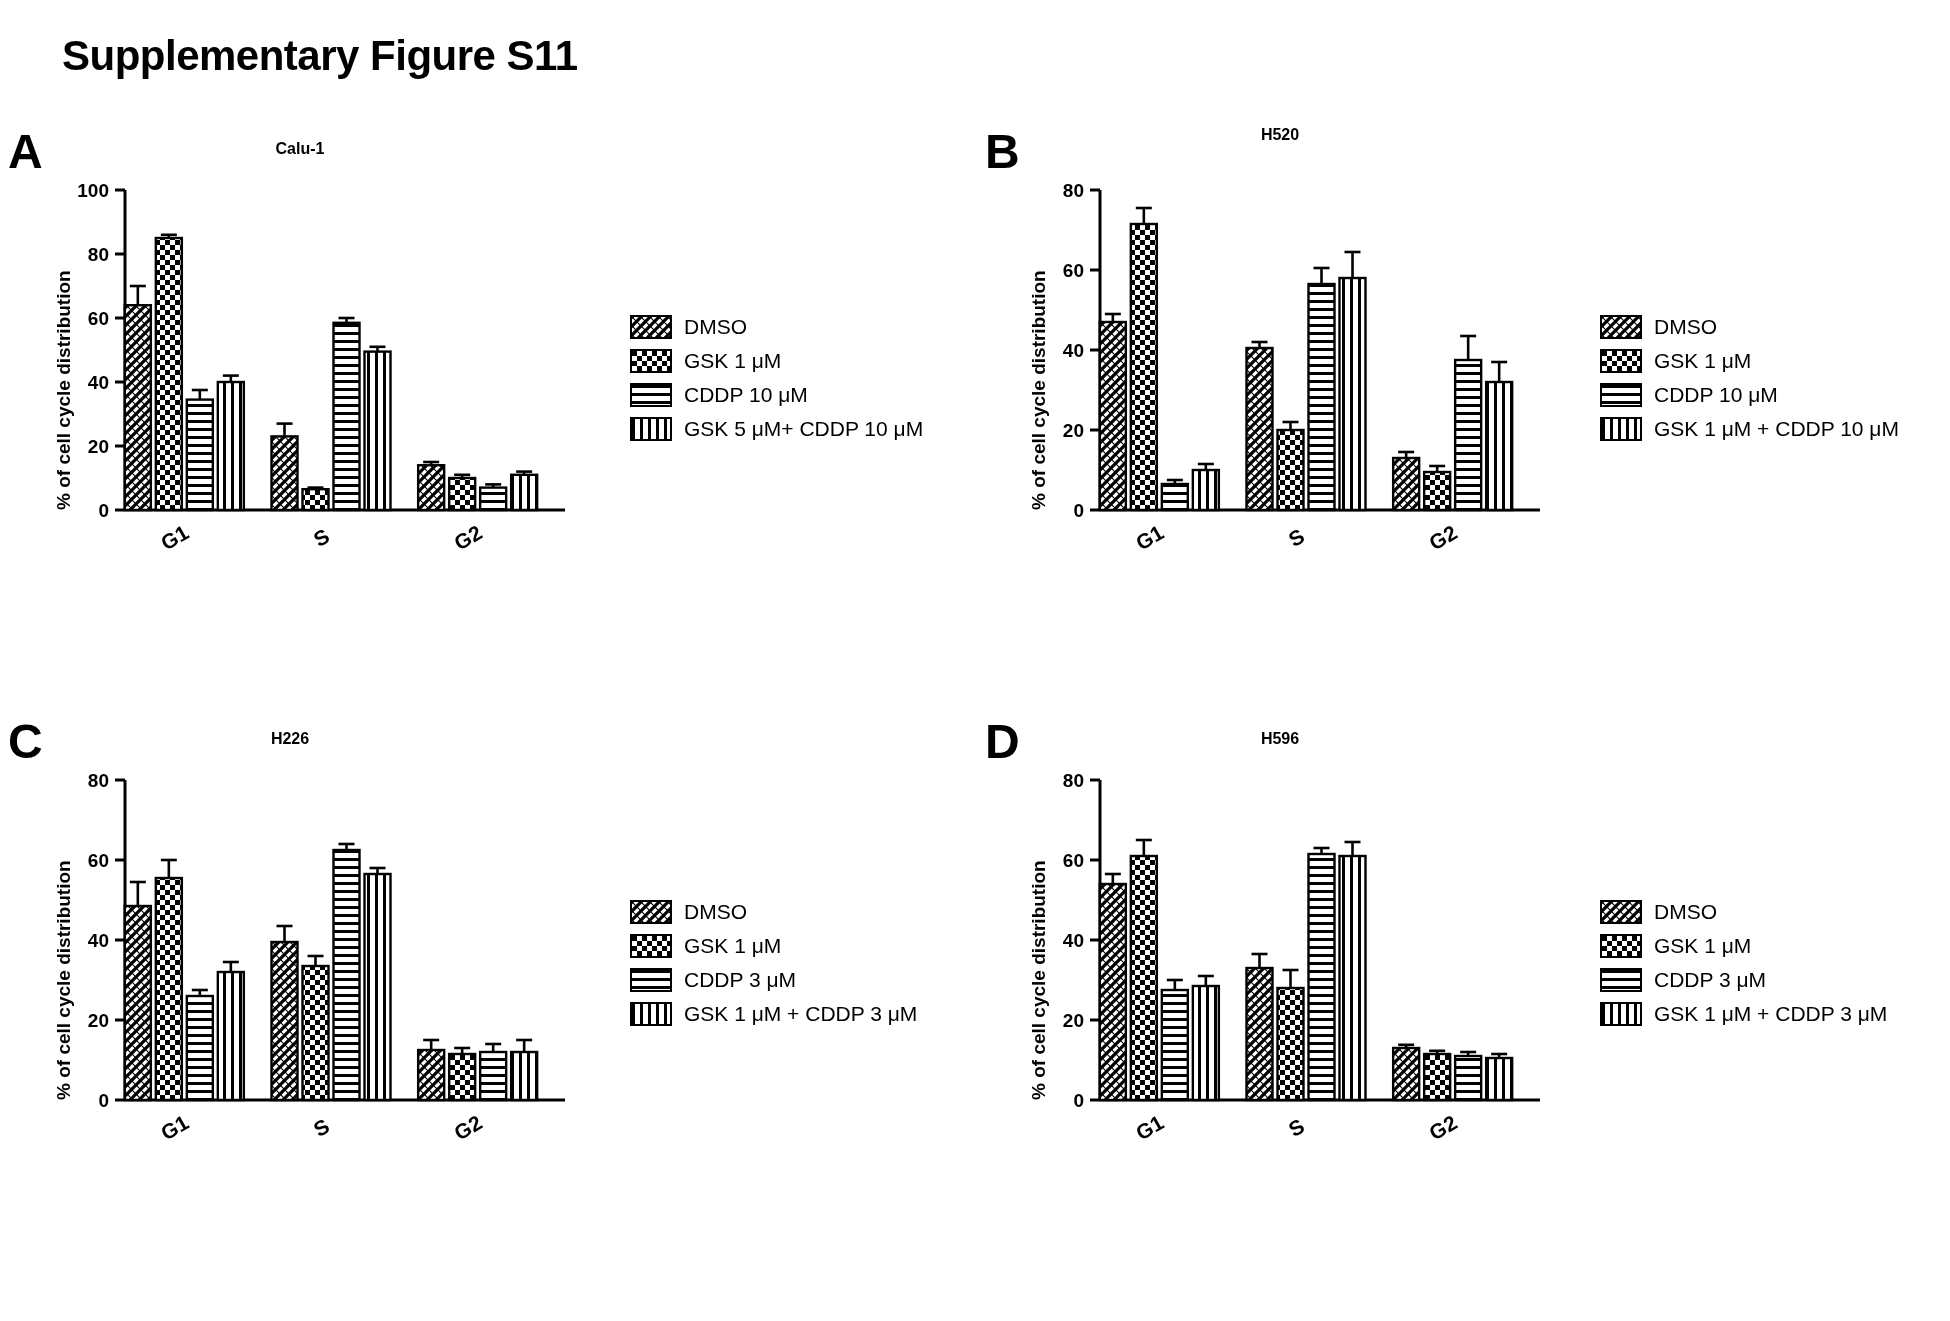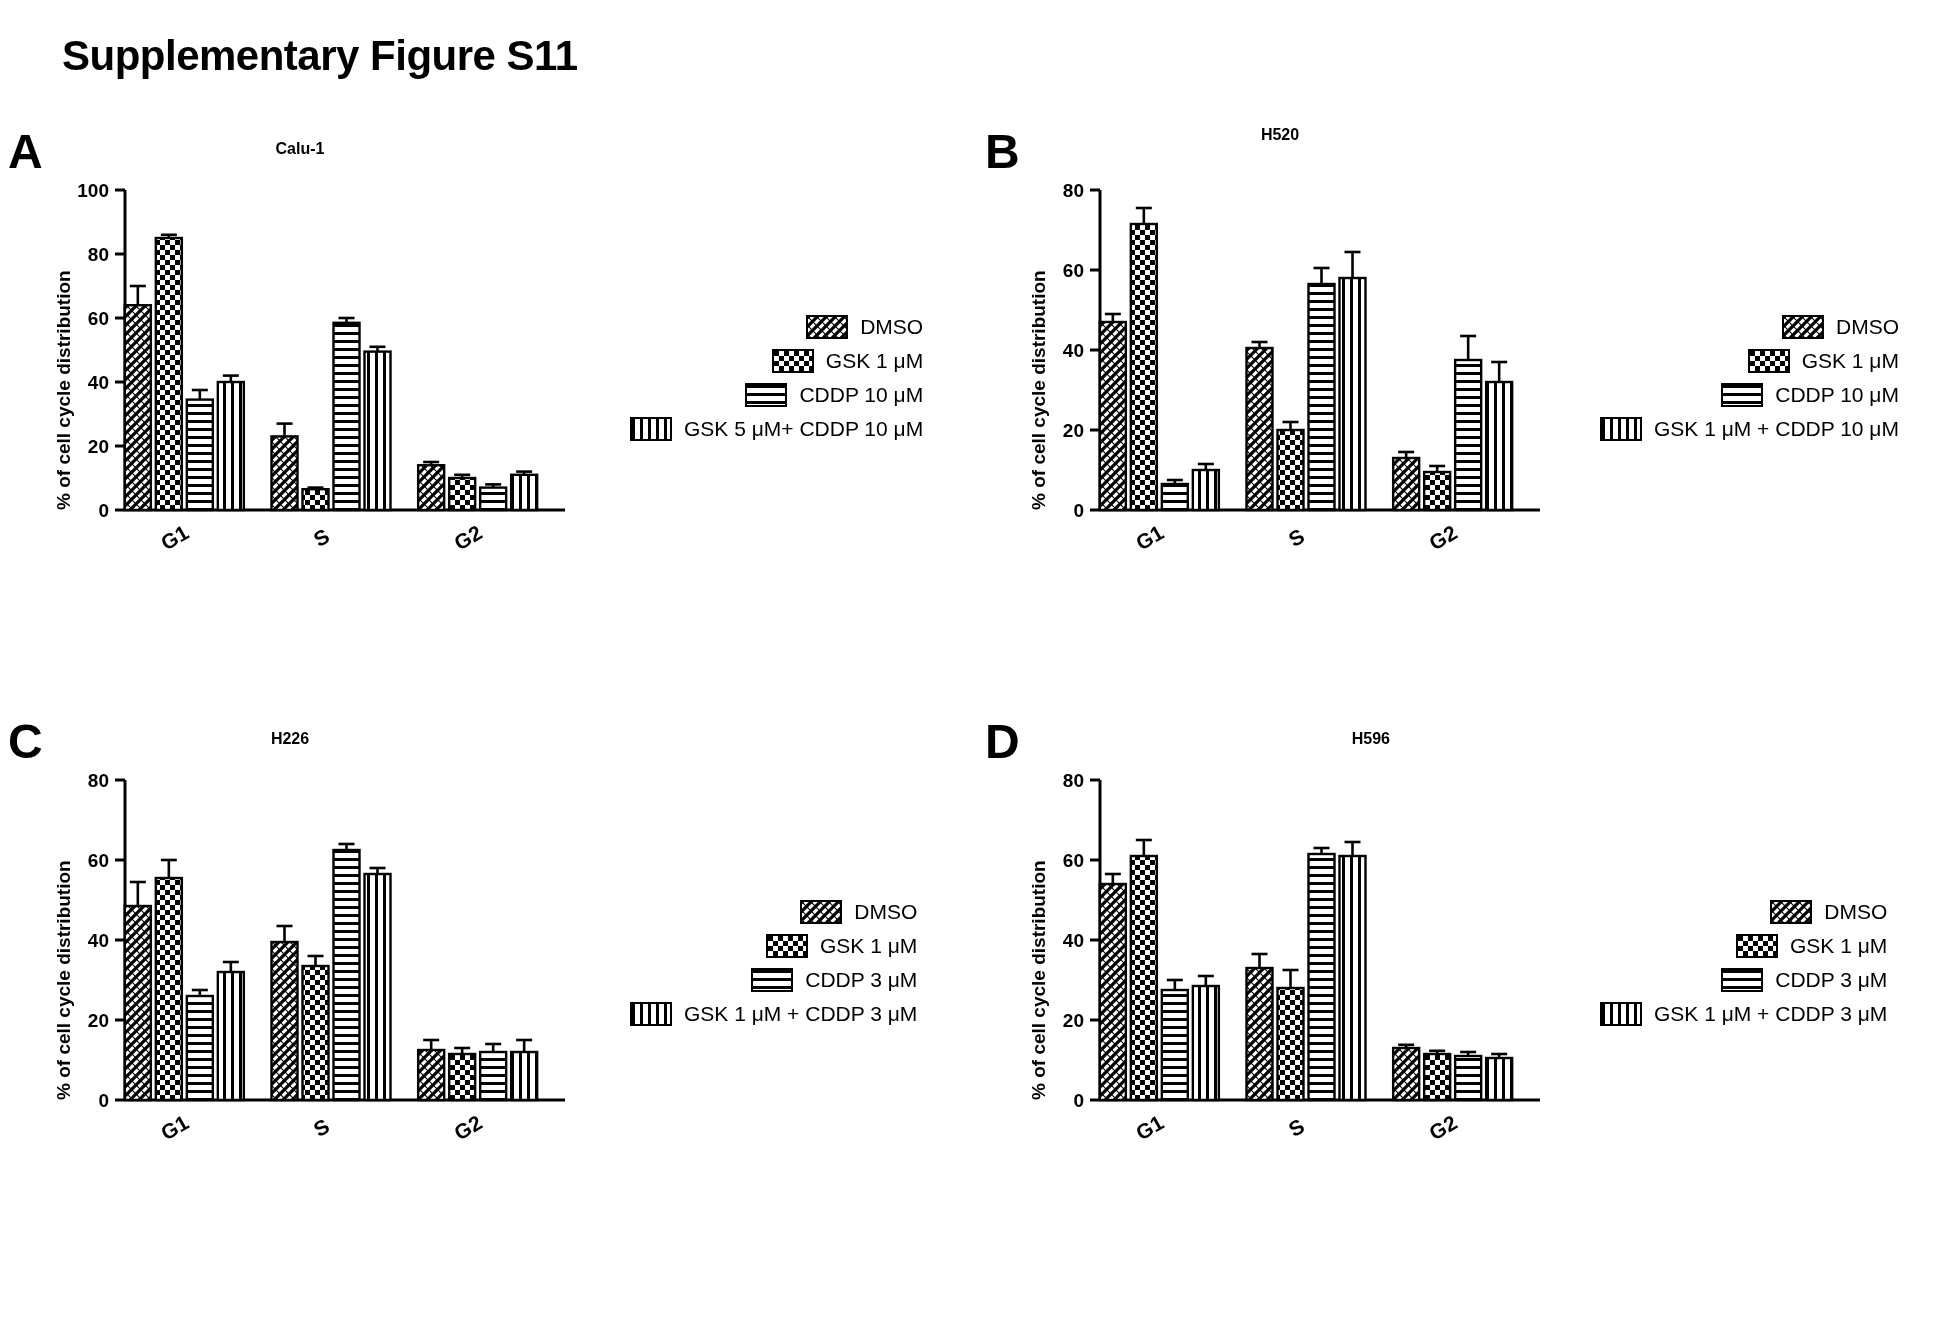--- a/index.html
+++ b/index.html
@@ -40,21 +40,20 @@
     transform: rotate(-90deg);
     white-space: nowrap;
   }
   .plot { position: absolute; }
   svg { display: block; overflow: visible; }
   .legend { position: absolute; }
   .legend-row {
     display: flex;
     align-items: center;
     height: 34px;
-    justify-content: flex-end;
   }
   .legend-swatch {
     width: 42px; height: 24px;
     border: 2px solid #000;
     margin-right: 12px;
     flex: 0 0 auto;
   }
   .legend-label {
     font-size: 21px;
     white-space: nowrap;
@@ -484,21 +483,21 @@
               </defs>
         <rect width="38" height="20" fill="url(#lg2_3)"></rect>
       </svg>
           </span>
           <span class="legend-label">GSK 1 μM + CDDP 3 μM</span>
         </div>
       </div>
     </div>
     <div class="panel" style="left: 0px; top: 0px; width: 1950px; height: 1321px; pointer-events: none;">
       <div class="panel-letter" style="left: 985px; top: 718px;">D</div>
-      <div class="panel-title" style="left: 1170px; top: 730px; width: 220px; text-align: right;">H596</div>
+      <div class="panel-title" style="left: 1170px; top: 730px; width: 220px;">H596</div>
       <div class="ylabel" style="left: 1028px; top: 1100px;">% of cell cycle distribution</div>
       <div class="plot" style="left: 1030px; top: 770px;">
         <svg width="580" height="430" viewBox="0 0 580 430">
           <defs>
     <pattern id="p3_0" width="9" height="9" patternUnits="userSpaceOnUse">
       <rect width="9" height="9" fill="#fff"></rect>
       <path d="M0,9 L9,0 M-2,2 L2,-2 M7,11 L11,7" stroke="#000" stroke-width="3.2"></path>
       <path d="M0,0 L9,9 M-2,7 L2,11 M7,-2 L11,2" stroke="#000" stroke-width="1.1"></path>
     </pattern>
     <pattern id="p3_1" width="10" height="10" patternUnits="userSpaceOnUse">

